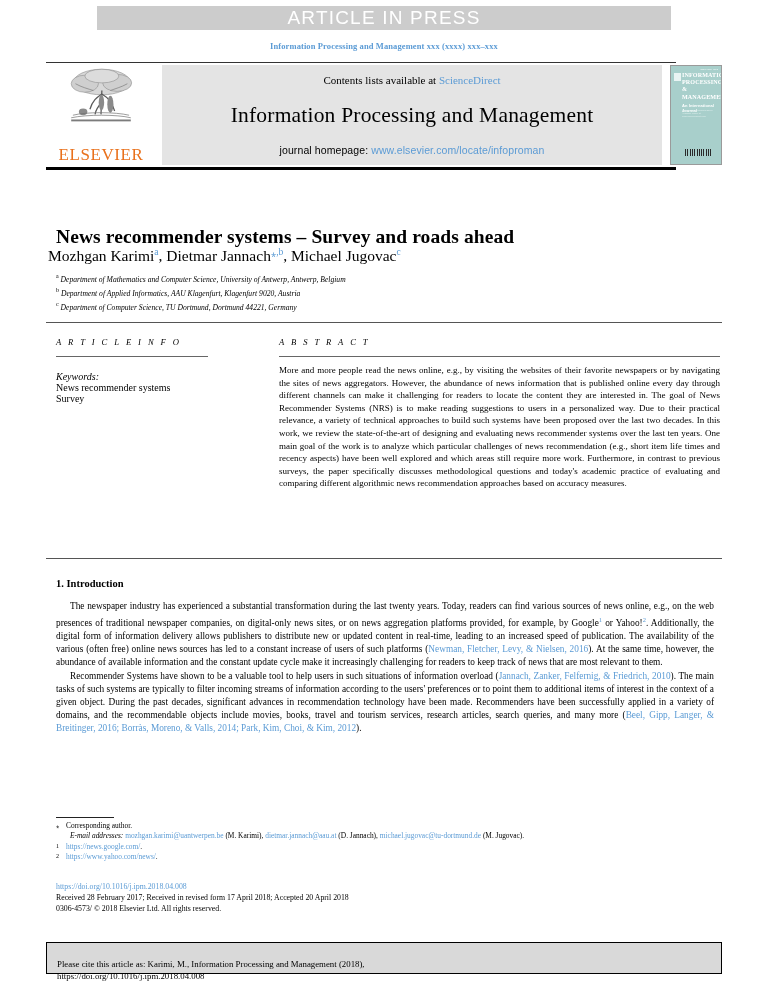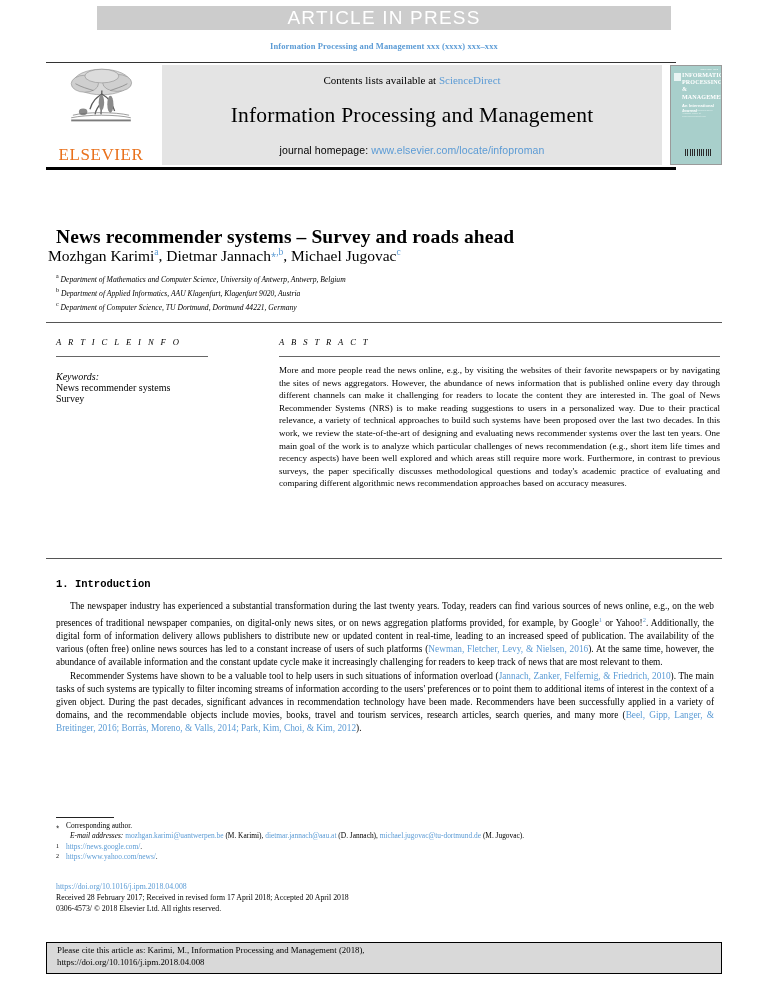--- a/index.html
+++ b/index.html
@@ -229,21 +229,21 @@
     left: 46px; top: 558px; width: 676px;
     border-top: 1.1px solid #555;
   }
 
   
   .sec-title {
     position: absolute;
     left: 56px; top: 578px;
     font-size: 10.5px;
     font-weight: bold;
-    font-family: Liberation Mono, monospace;
+    font-family: Liberation Serif, serif;
   }
   .body-text {
     position: absolute;
     left: 56px; top: 600px;
     width: 658px;
     font-size: 9.3px;
     line-height: 13.1px;
     text-align: justify;
     font-family: "Liberation Serif", serif;
   }
@@ -284,21 +284,21 @@
     font-family: "Liberation Serif", serif;
   }
 
   
   .cite-box {
     position: absolute;
     left: 46px; top: 942px;
     width: 676px; height: 32px;
     background: #d9d9d9;
     border: 1.6px solid #000;
-    padding: 1px 10px;
+    padding: 15px 10px;
     font-size: 8.8px;
     line-height: 12.4px;
     font-family: "Liberation Serif", serif;
   }
 </style>
 </head>
 <body>
 
 <div class="press-banner">
   <span>ARTICLE IN PRESS</span>

